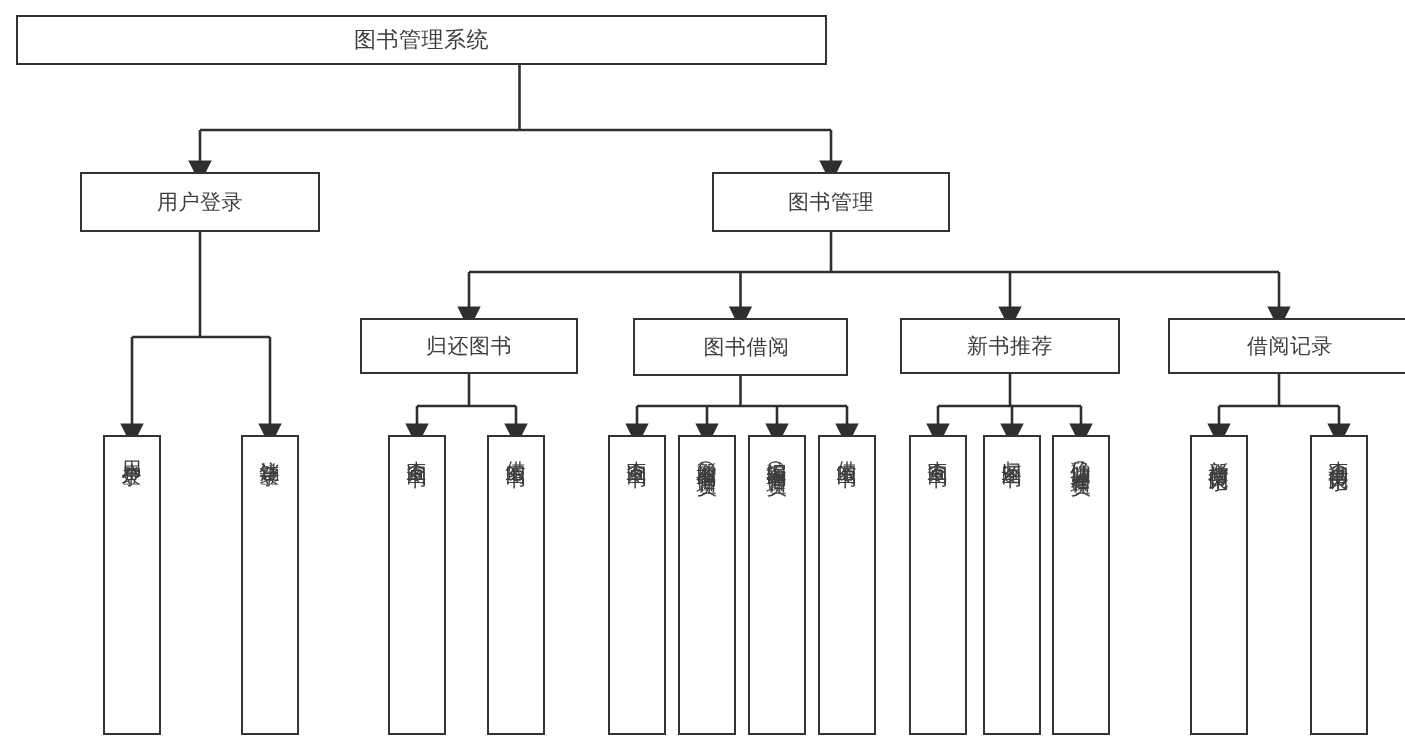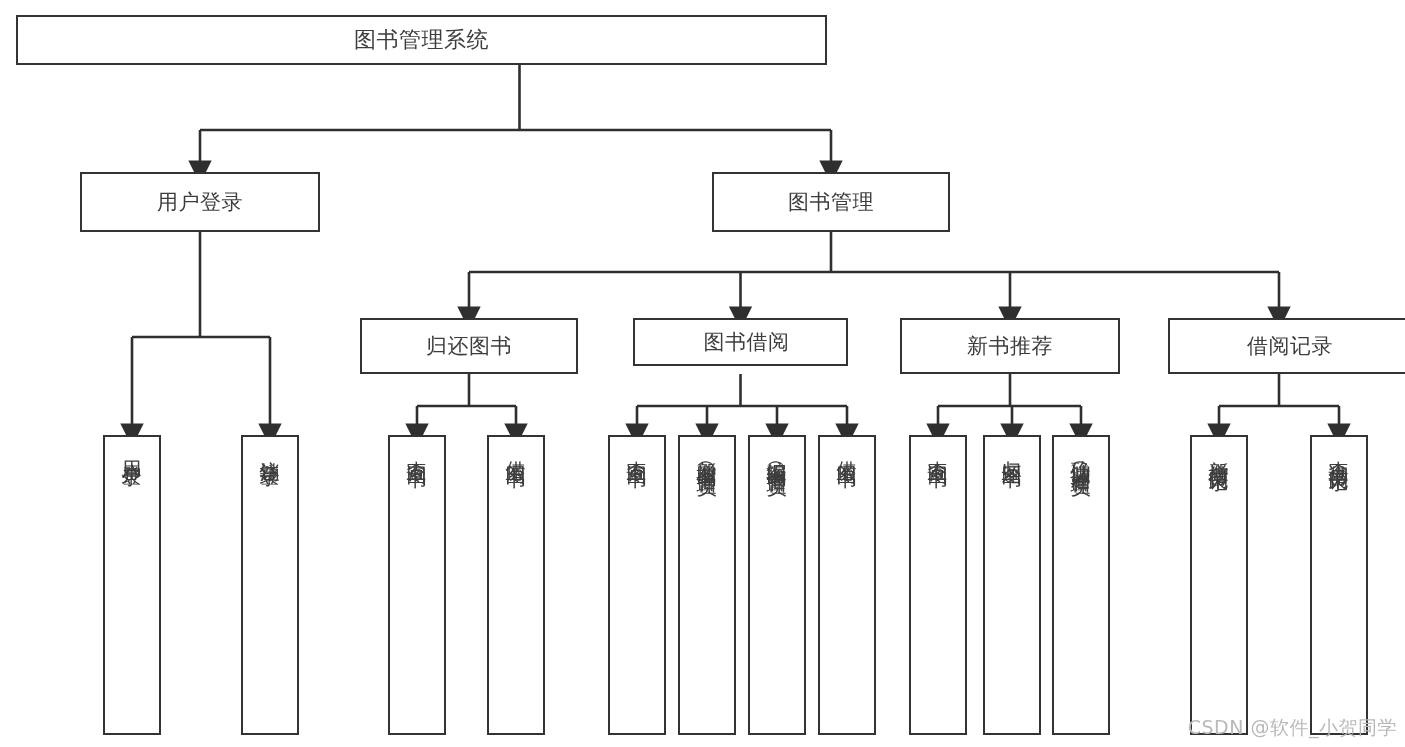--- a/index.html
+++ b/index.html
@@ -121,21 +121,21 @@
       </div>
       <div class="node branch" style="left: 80px; top: 172px; width: 240px; height: 60px;">
         <span class="lbl">用户登录</span>
       </div>
       <div class="node branch" style="left: 712px; top: 172px; width: 238px; height: 60px;">
         <span class="lbl">图书管理</span>
       </div>
       <div class="node branch" style="left: 360px; top: 318px; width: 218px; height: 56px;">
         <span class="lbl">归还图书</span>
       </div>
-      <div class="node branch" style="left: 633px; top: 318px; width: 215px; height: 48px; padding-left: 12px;">
+      <div class="node branch" style="left: 633px; top: 318px; width: 215px; height: 58px; padding-left: 12px;">
         <span class="lbl">图书借阅</span>
       </div>
       <div class="node branch" style="left: 900px; top: 318px; width: 220px; height: 56px;">
         <span class="lbl">新书推荐</span>
       </div>
       <div class="node branch" style="left: 1168px; top: 318px; width: 244px; height: 56px;">
         <span class="lbl">借阅记录</span>
       </div>
       <div class="node leaf" style="left: 103px; top: 435px; width: 58px; height: 300px;">
         <span class="lbl">用户登录</span>
@@ -171,14 +171,13 @@
         <span class="lbl">确认归还（管理员）</span>
       </div>
       <div class="node leaf" style="left: 1190px; top: 435px; width: 58px; height: 300px;">
         <span class="lbl">新增借阅记录</span>
       </div>
       <div class="node leaf" style="left: 1310px; top: 435px; width: 58px; height: 300px;">
         <span class="lbl">查询借阅记录</span>
       </div>
     </div>
 
-  <div class="watermark">CSDN @软件_小贺同学</div>
 </div>
 
 </body></html>

